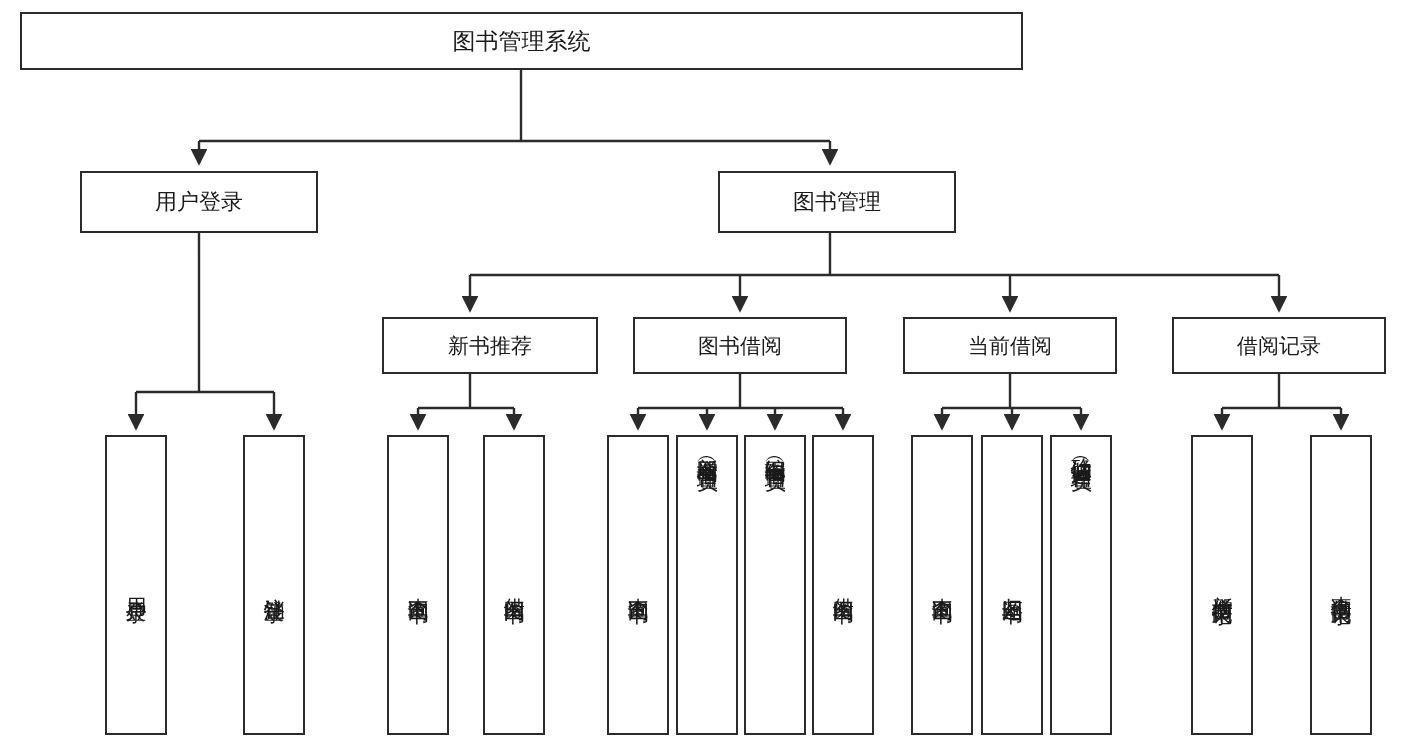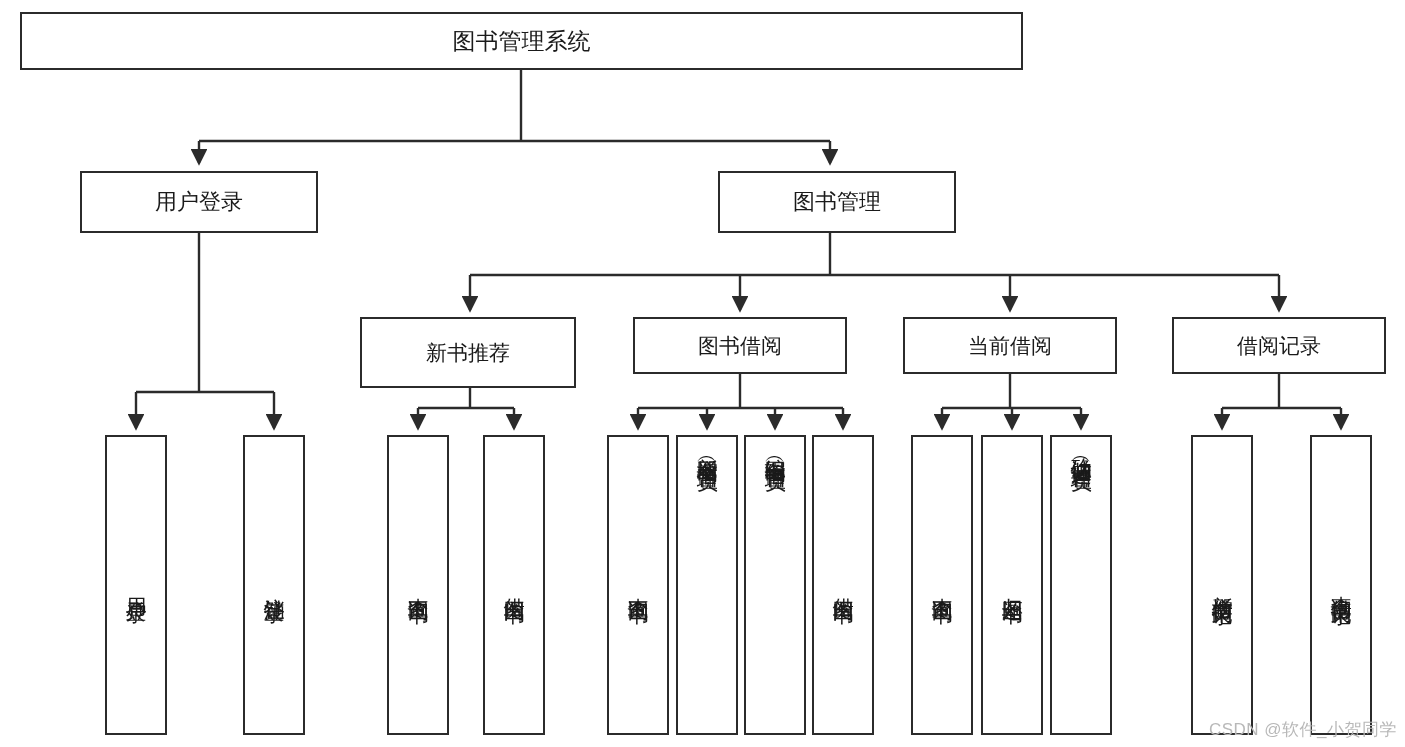--- a/index.html
+++ b/index.html
@@ -140,21 +140,21 @@
     <span>图书管理系统</span>
   </div>
 
   <div class="node lvl2" style="left:80px; top:171px; width:238px; height:62px;">
     <span>用户登录</span>
   </div>
   <div class="node lvl2" style="left:718px; top:171px; width:238px; height:62px;">
     <span>图书管理</span>
   </div>
 
-  <div class="node lvl3" style="left:360px; top:317px; width:216px; height:71px;">
+  <div class="node lvl3" style="left:382px; top:317px; width:216px; height:57px;">
     <span>新书推荐</span>
   </div>
   <div class="node lvl3" style="left:633px; top:317px; width:214px; height:57px;">
     <span>图书借阅</span>
   </div>
   <div class="node lvl3" style="left:903px; top:317px; width:214px; height:57px;">
     <span>当前借阅</span>
   </div>
   <div class="node lvl3" style="left:1172px; top:317px; width:214px; height:57px;align-items:center;">
     <span>借阅记录</span>
@@ -197,14 +197,13 @@
     <span class="vtext">确认归还（管理员）</span>
   </div>
 
   <div class="leaf center-text" style="left:1191px; top:435px; width:62px; height:300px;">
     <span class="vtext">新增借阅记录</span>
   </div>
   <div class="leaf center-text" style="left:1310px; top:435px; width:62px; height:300px;">
     <span class="vtext">查询借阅记录</span>
   </div>
 
-  <div id="watermark">CSDN @软件_小贺同学</div>
 </div>
 
 </body></html>

